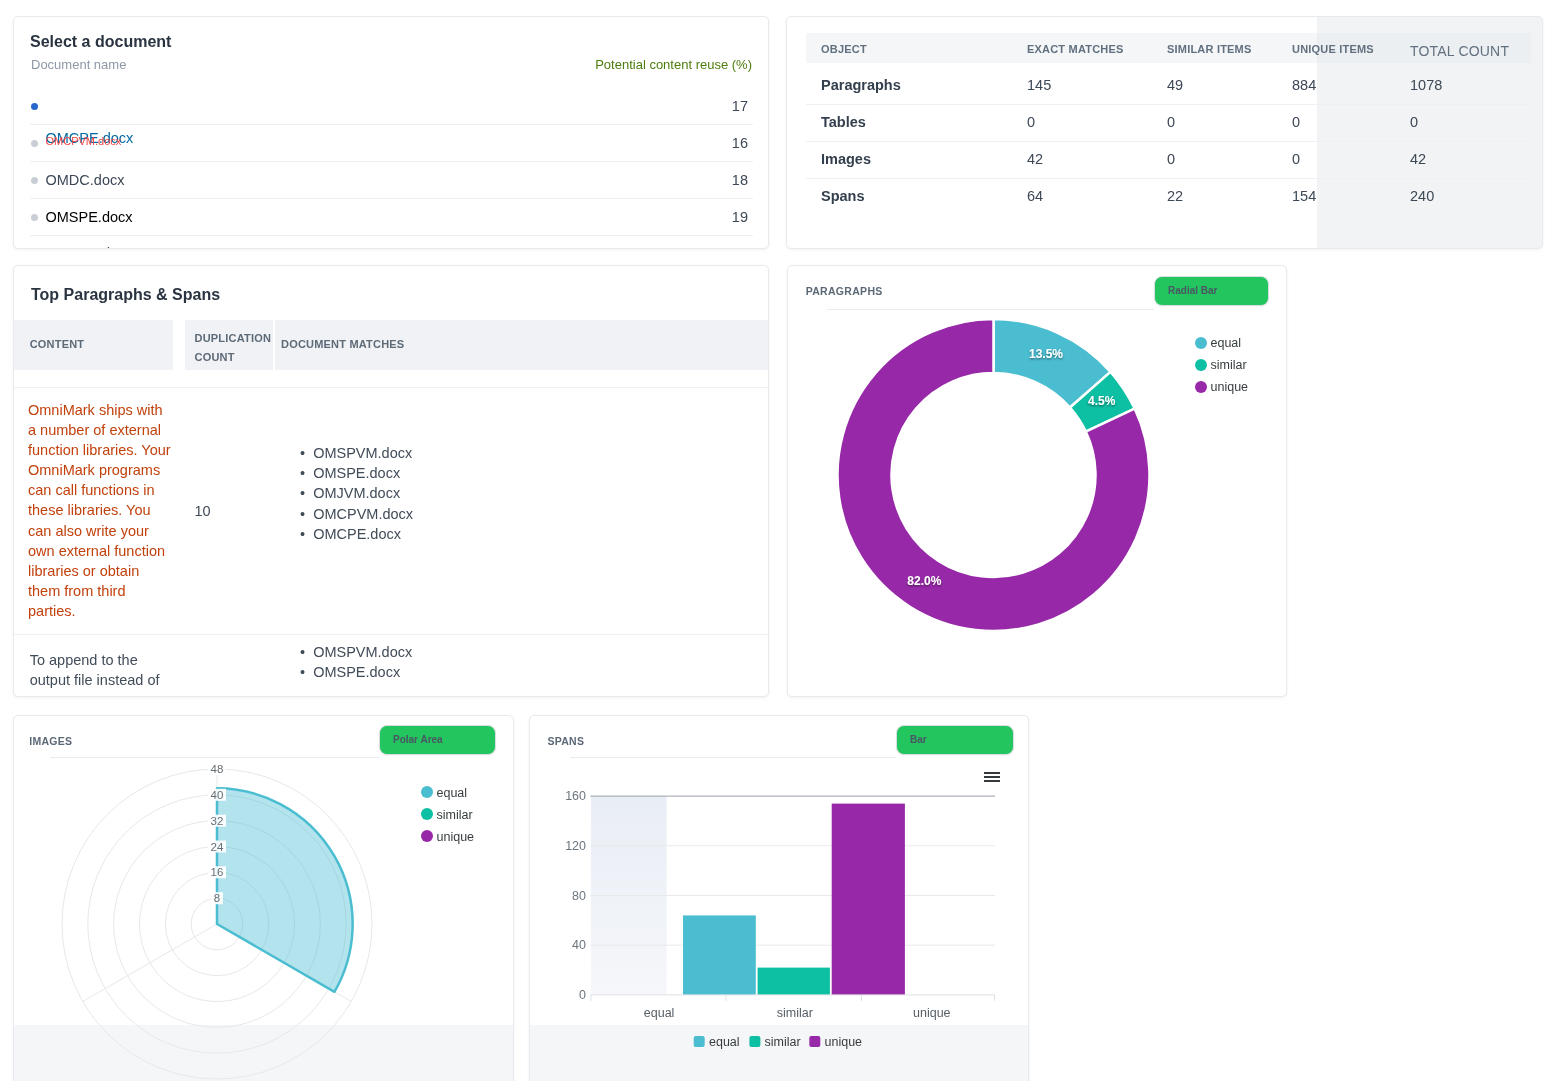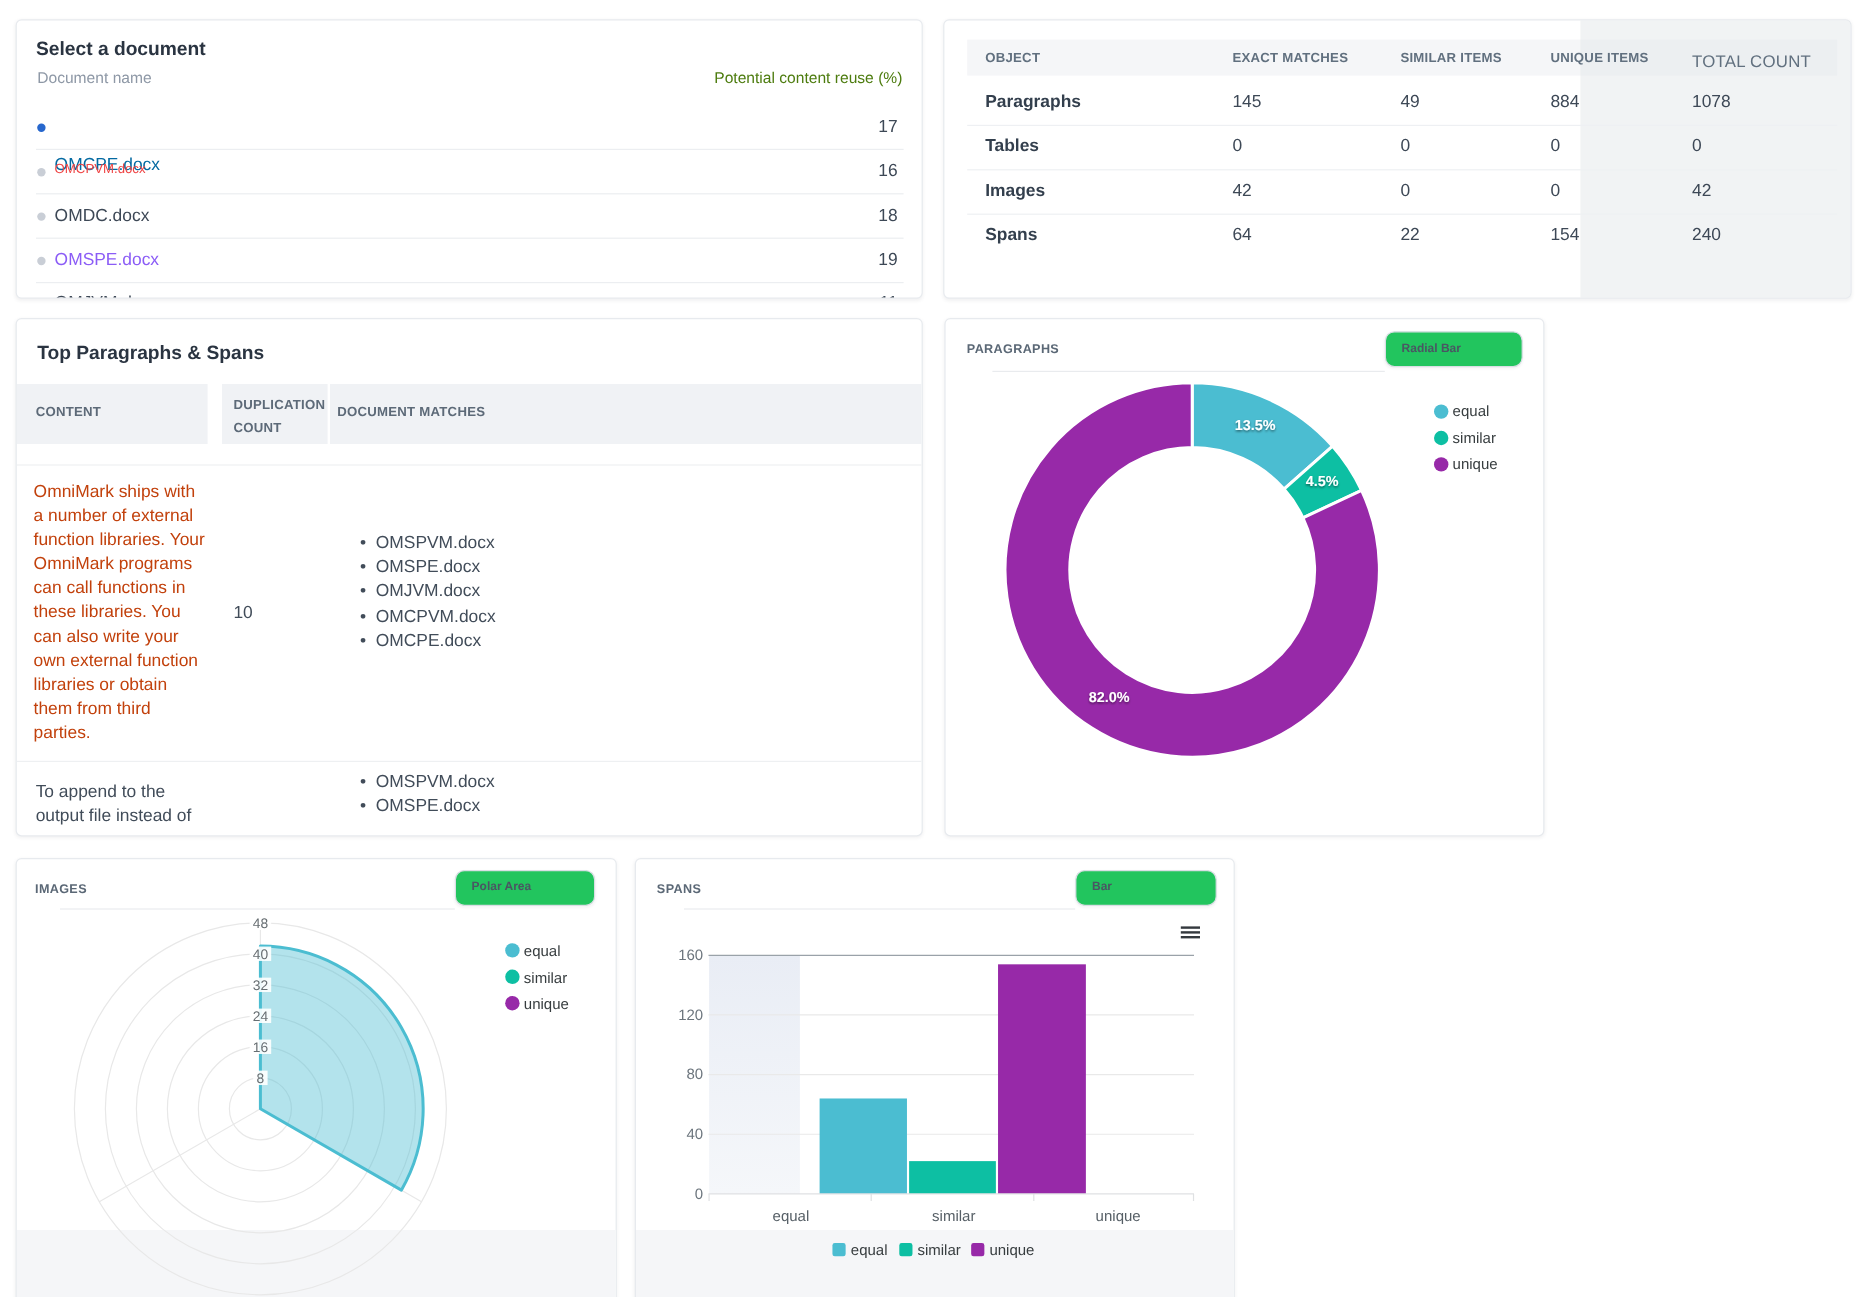--- a/index.html
+++ b/index.html
@@ -37,21 +37,21 @@
       <span style="position:absolute; left:16px; right:17px; bottom:0; height:1px; background:#eceef1;"></span>
     </div>
     <div style="position:relative; height:37px;">
       <span style="position:absolute; left:16.5px; top:15px; width:7px; height:7px; border-radius:50%; background:#c9ced6;"></span>
       <span style="position:absolute; left:31.5px; top:10px; font-size:14.5px; color:#3d4856;">OMDC.docx</span>
       <span style="position:absolute; right:22px; top:10px; font-size:14.5px; color:#3d4856;">18</span>
       <span style="position:absolute; left:16px; right:17px; bottom:0; height:1px; background:#eceef1;"></span>
     </div>
     <div style="position:relative; height:37px;">
       <span style="position:absolute; left:16.5px; top:15px; width:7px; height:7px; border-radius:50%; background:#c9ced6;"></span>
-      <span style="position:absolute; left:31.5px; top:10px; font-size:14.5px; color:#8b5cf6;">OMSPE.docx</span>
+      <span style="position:absolute; left:31.5px; top:10px; font-size:14.5px; color:#000000;">OMSPE.docx</span>
       <span style="position:absolute; right:22px; top:10px; font-size:14.5px; color:#3d4856;">19</span>
       <span style="position:absolute; left:16px; right:17px; bottom:0; height:1px; background:#eceef1;"></span>
     </div>
     <div style="position:relative; height:37px;">
 
       <span style="position:absolute; left:31.5px; top:9px; font-size:14.5px; color:#3d4856;">OMJVM.docx</span>
       <span style="position:absolute; right:22px; top:9px; font-size:14.5px; color:#3d4856;">11</span>
     </div>
   </div>
 </div>

